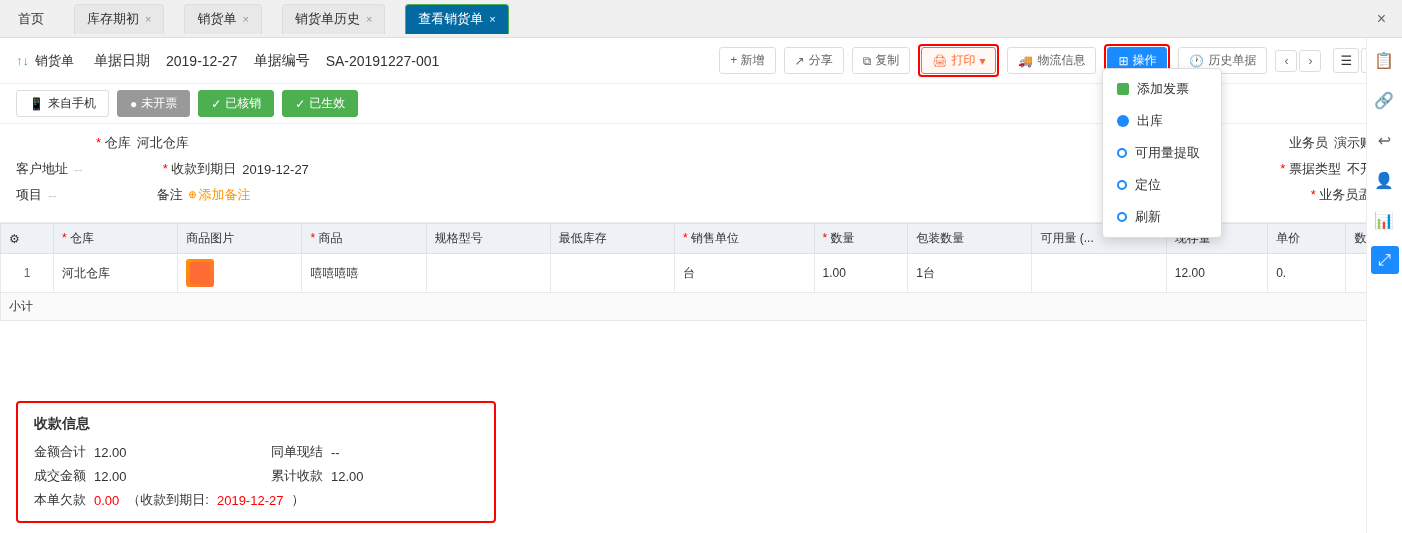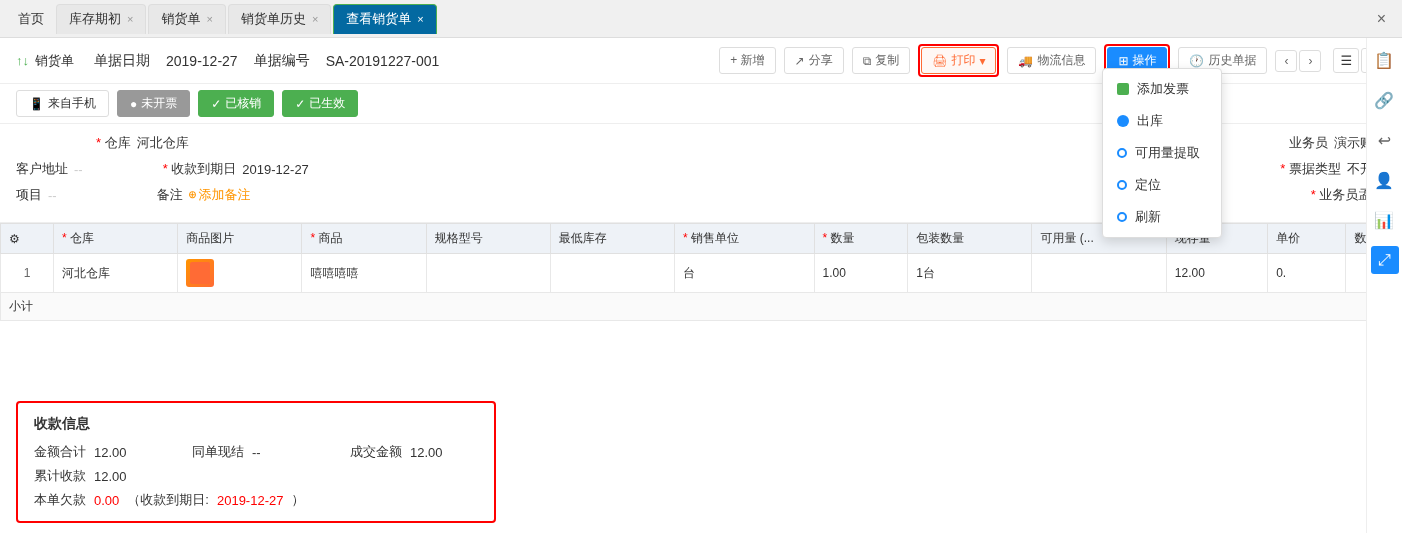--- a/index.html
+++ b/index.html
@@ -1,21 +1,21 @@
 <!DOCTYPE html>
 <html><head>
   <meta charset="utf-8">
   <style>
     * { box-sizing: border-box; margin: 0; padding: 0; }
     body { font-family: 'Microsoft YaHei', Arial, sans-serif; font-size: 13px; background: #f5f5f5; color: #333; overflow: hidden; }
 
     
     .tab-bar {
       display: flex; align-items: center; background: #f0f0f0; border-bottom: 1px solid #ddd;
-      height: 38px; padding: 0 8px; gap: 2px; position: relative;
+      height: 38px; padding: 0 8px; gap: 20px; position: relative;
     }
     .tab {
       display: flex; align-items: center; padding: 0 12px; height: 30px; border-radius: 4px 4px 0 0;
       cursor: pointer; font-size: 13px; gap: 6px; background: #e8e8e8; border: 1px solid #ddd; border-bottom: none;
     }
     .tab.active { background: #0369a1; color: #fff; border-color: #4CAF50; }
     .tab-close { font-size: 11px; color: #999; cursor: pointer; line-height: 1; }
     .tab.active .tab-close { color: #fff; }
     .tab-home { background: transparent; border: none; font-size: 13px; cursor: pointer; padding: 0 10px; }
     .tab-bar-close { margin-left: auto; font-size: 16px; cursor: pointer; color: #666; padding: 0 8px; }
@@ -73,21 +73,21 @@
     .row-num { text-align: center; color: #666; }
 
     
     .product-img { width: 28px; height: 28px; background: linear-gradient(135deg, #ff9500, #ff6b35); border-radius: 3px; display: flex; align-items: center; justify-content: center; }
     .product-img-inner { width: 20px; height: 22px; background: #ff6b35; border-radius: 2px; position: relative; }
 
     
     .bottom-section { display: flex; padding: 10px 16px; gap: 20px; flex-shrink: 0; }
     .receipt-info-box { border: 2px solid red; border-radius: 4px; padding: 12px 16px; min-width: 480px; }
     .receipt-title { font-weight: bold; font-size: 14px; margin-bottom: 10px; }
-    .receipt-grid { display: grid; grid-template-columns: 1fr 1fr 1fr; gap: 6px 30px; font-size: 13px; }
+    .receipt-grid { display: grid; grid-template-columns: 1fr 1fr; gap: 6px 30px; font-size: 13px; }
     .receipt-row { display: flex; align-items: center; gap: 8px; }
     .receipt-label { color: #333; white-space: nowrap; }
     .receipt-value { color: #333; }
     .receipt-value.red { color: red; }
     .dropdown-menu {
       position: absolute; top: 68px; right: 180px; background: #fff; border: 1px solid #ddd;
       border-radius: 4px; box-shadow: 0 4px 12px rgba(0,0,0,0.15); z-index: 200; min-width: 120px;
       padding: 4px 0;
     }
     .dropdown-item { display: flex; align-items: center; gap: 8px; padding: 7px 14px; cursor: pointer; font-size: 13px; }

